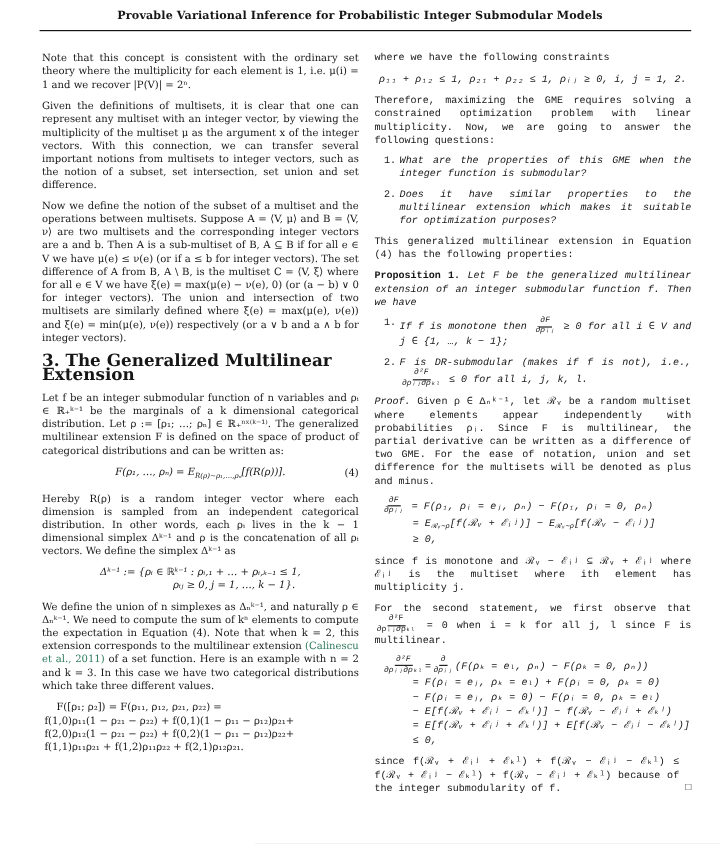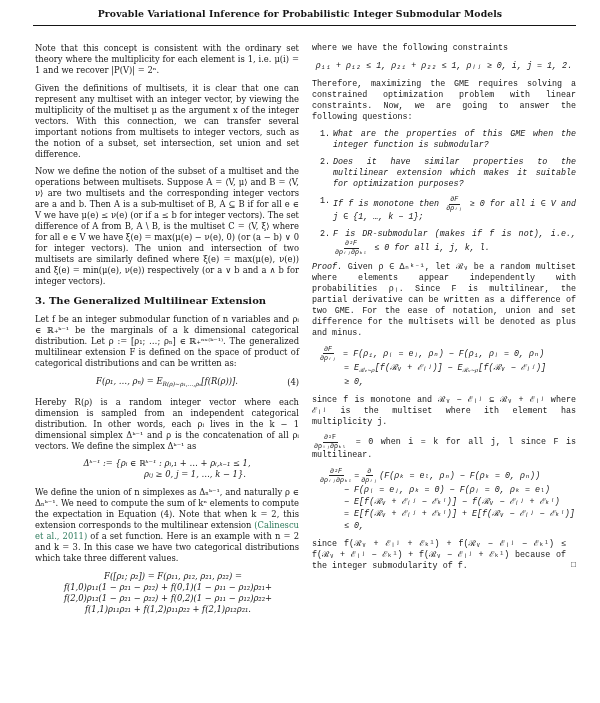--- a/index.html
+++ b/index.html
@@ -17,27 +17,27 @@
     border-top:1.6px solid #151515; height:0;
   }
   .col {
     position:absolute; top:43px; width:264px;
     font-size:8.4px; line-height:11px; text-align:justify;
   }
   .col-left  { left:35px; }
   .col-right { left:312px;font-family:Liberation Mono, monospace; }
   p { margin:0 0 6.5px 0; }
   .section-heading {
-    font-weight:bold; font-size:10px; text-align:left;
+    font-weight:bold; font-size:14px; text-align:left;
     margin:8px 0 7px 0; line-height:12px;
   }
   .eq-row { position:relative; margin:1px 0 7px 0; text-align:center; font-style:italic; }
   .eq-num { position:absolute; right:0; top:1px; font-style:normal; }
   .eq-line2-shift { text-align:center; padding-left:56px;font-style:italic; }
-  .eq-block { margin:1px 0 7px 0; text-align:center; font-style:italic; }
+  .eq-block { margin:1px 0 7px 0; text-align:left; }
   .eq-block .ln { margin-left:2px; }
   .eq-block .ln-first { margin-left:12px; }
   .disp { margin:2px 0 7px 6px; text-align:left; font-style:italic; }
   .disp .dln { margin:1px 0; }
   .disp .indent { margin-left:26px; }
   sub { font-size:5.9px; vertical-align:-2px; }
   .frac {
     display:inline-flex; flex-direction:column; align-items:center;
     vertical-align:middle; line-height:1.05; font-size:6.7px; margin:0 2px;
   }
@@ -90,32 +90,34 @@
       <div class="ln">f(2,0)ρ₁₂(1 − ρ₂₁ − ρ₂₂) + f(0,2)(1 − ρ₁₁ − ρ₁₂)ρ₂₂+</div>
       <div class="ln">f(1,1)ρ₁₁ρ₂₁ + f(1,2)ρ₁₁ρ₂₂ + f(2,1)ρ₁₂ρ₂₁.</div>
     </div>
   </div>
 
   <div class="col col-right">
     <p>where we have the following constraints</p>
 
     <div class="eq-row">ρ₁₁ + ρ₁₂ ≤ 1,  ρ₂₁ + ρ₂₂ ≤ 1,  ρᵢⱼ ≥ 0,  i, j = 1, 2.</div>
 
-    <p>Therefore, maximizing the GME requires solving a constrained optimization problem with linear constraints. Now, we are going to answer the following questions:</p>
+    <p>Therefore, maximizing the GME requires solving a constrained optimization problem with linear multiplicity. Now, we are going to answer the following questions:</p>
 
     <div class="qitem">
       <span class="qnum">1.</span>
       <span class="qtext">What are the properties of this GME when the integer function is submodular?</span>
     </div>
     <div class="qitem">
       <span class="qnum">2.</span>
       <span class="qtext">Does it have similar properties to the multilinear extension which makes it suitable for optimization purposes?</span>
     </div>
 
+    <p>This generalized multilinear extension in Equation (4) has the following properties:</p>
 
+    <p><span class="prop-label">Proposition 1.</span><span class="prop-text"> Let F be the generalized multilinear extension of an integer submodular function f. Then we have</span></p>
 
     <div class="qitem">
       <span class="qnum">1.</span>
       <span class="qtext"><span>If f is monotone then </span><span class="frac">
             <span class="fnum">∂F</span>
             <span class="fden">∂ρᵢⱼ</span>
           </span><span> ≥ 0 for all i ∈ V and j ∈ {1, …, k − 1};</span></span>
     </div>
     <div class="qitem">
       <span class="qnum">2.</span>
@@ -131,33 +133,34 @@
       <div class="dln"><span class="frac">
             <span class="fnum">∂F</span>
             <span class="fden">∂ρᵢⱼ</span>
           </span><span> = F(ρ₁, ρᵢ = eⱼ, ρₙ) − F(ρ₁, ρᵢ = 0, ρₙ)</span></div>
       <div class="dln indent"><span>= E</span><sub>ℛᵥ∼ρ</sub><span>[f(ℛᵥ + ℰᵢʲ)] − E</span><sub>ℛᵥ∼ρ</sub><span>[f(ℛᵥ − ℰᵢʲ)]</span></div>
       <div class="dln indent">≥ 0,</div>
     </div>
 
     <p>since f is monotone and ℛᵥ − ℰᵢʲ ⊆ ℛᵥ + ℰᵢʲ where ℰᵢʲ is the multiset where ith element has multiplicity j.</p>
 
-    <p><span class="frac">
+    <p><span>For the second statement, we first observe that </span><span class="frac">
           <span class="fnum">∂²F</span>
           <span class="fden">∂ρᵢⱼ∂ρₖₗ</span>
         </span><span> = 0 when i = k for all j, l since F is multilinear.</span></p>
 
     <div class="disp">
       <div class="dln"><span class="frac">
             <span class="fnum">∂²F</span>
             <span class="fden">∂ρᵢⱼ∂ρₖₗ</span>
           </span><span>=</span><span class="frac">
             <span class="fnum">∂</span>
             <span class="fden">∂ρᵢⱼ</span>
           </span><span>(F(ρₖ = eₗ, ρₙ) − F(ρₖ = 0, ρₙ))</span></div>
+      <div class="dln indent">= F(ρᵢ = eⱼ, ρₖ = eₗ) + F(ρᵢ = 0, ρₖ = 0)</div>
       <div class="dln indent">− F(ρᵢ = eⱼ, ρₖ = 0) − F(ρᵢ = 0, ρₖ = eₗ)</div>
       <div class="dln indent">− E[f(ℛᵥ + ℰᵢʲ − ℰₖˡ)] − f(ℛᵥ − ℰᵢʲ + ℰₖˡ)</div>
       <div class="dln indent">= E[f(ℛᵥ + ℰᵢʲ + ℰₖˡ)] + E[f(ℛᵥ − ℰᵢʲ − ℰₖˡ)]</div>
       <div class="dln indent">≤ 0,</div>
     </div>
 
     <p class="p-final"><span>since f(ℛᵥ + ℰᵢʲ + ℰₖˡ) + f(ℛᵥ − ℰᵢʲ − ℰₖˡ) ≤ f(ℛᵥ + ℰᵢʲ − ℰₖˡ) + f(ℛᵥ − ℰᵢʲ + ℰₖˡ) because of the integer submodularity of f.</span><span class="qed">□</span></p>
   </div>
 
 </div>

